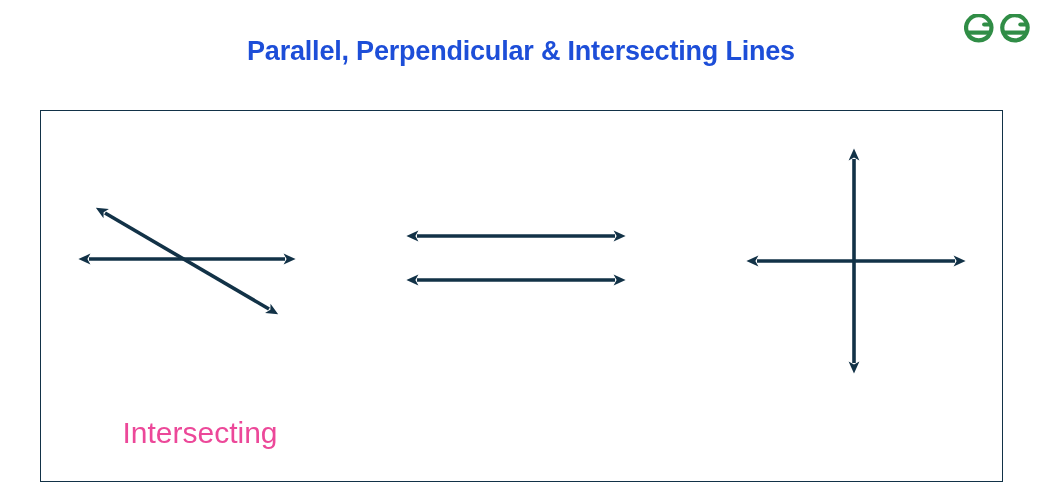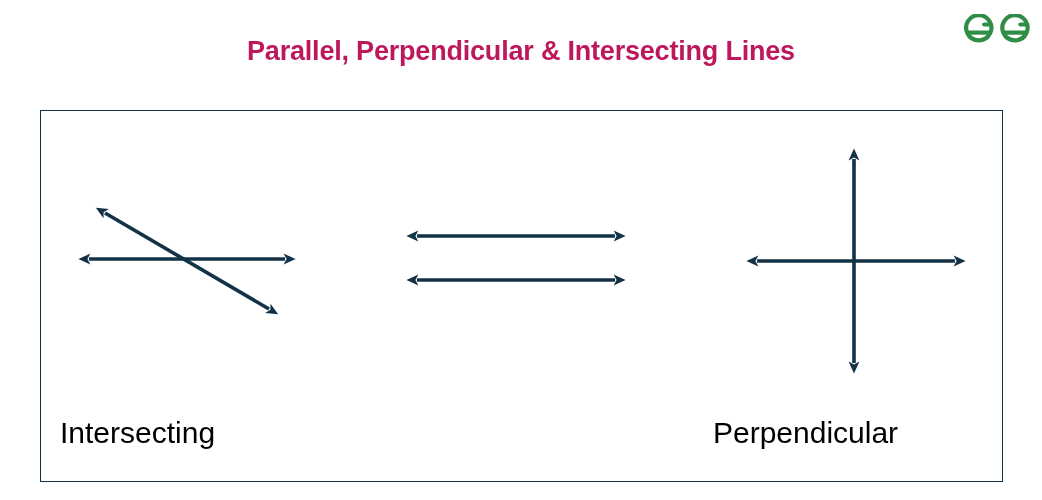--- a/index.html
+++ b/index.html
@@ -36,21 +36,21 @@
   
   #page-title {
     position: absolute;
     left: 0;
     top: 36px;
     width: 1042px;
     text-align: center;
     font-size: 27px;
     font-weight: bold;
     letter-spacing: -0.2px;
-    color: #be185d;
+    color: #1d4ed8;
     white-space: nowrap;
   }
 
   
   #diagram-panel {
     position: absolute;
     left: 40px;
     top: 110px;
     width: 963px;
     height: 372px;
@@ -67,21 +67,22 @@
     height: 372px;
     display: block;
   }
 
   
   .group-label {
     position: absolute;
     top: 418px;
     font-size: 30px;
     font-weight: normal;
-    color: #000000;
+    color: #ec4899;
+    text-align: center;
     white-space: nowrap;
     line-height: 1;
   }
   #label-intersecting { left: 60px;  width: 280px; }
   #label-parallel     { left: 395px; width: 240px; }
   #label-perpendicular{ left: 713px; width: 280px; }
 </style>
 </head>
 <body>
 
@@ -126,15 +127,14 @@
 
         <line x1="813" y1="252" x2="813" y2="48"></line>
         <line x1="716" y1="150" x2="914" y2="150"></line>
       </g>
     </svg>
   </div>
 
   <div id="label-intersecting" class="group-label">Intersecting</div>
 
 
-  <div id="label-perpendicular" class="group-label">Perpendicular</div>
 
 </div>
 
 </body></html>

